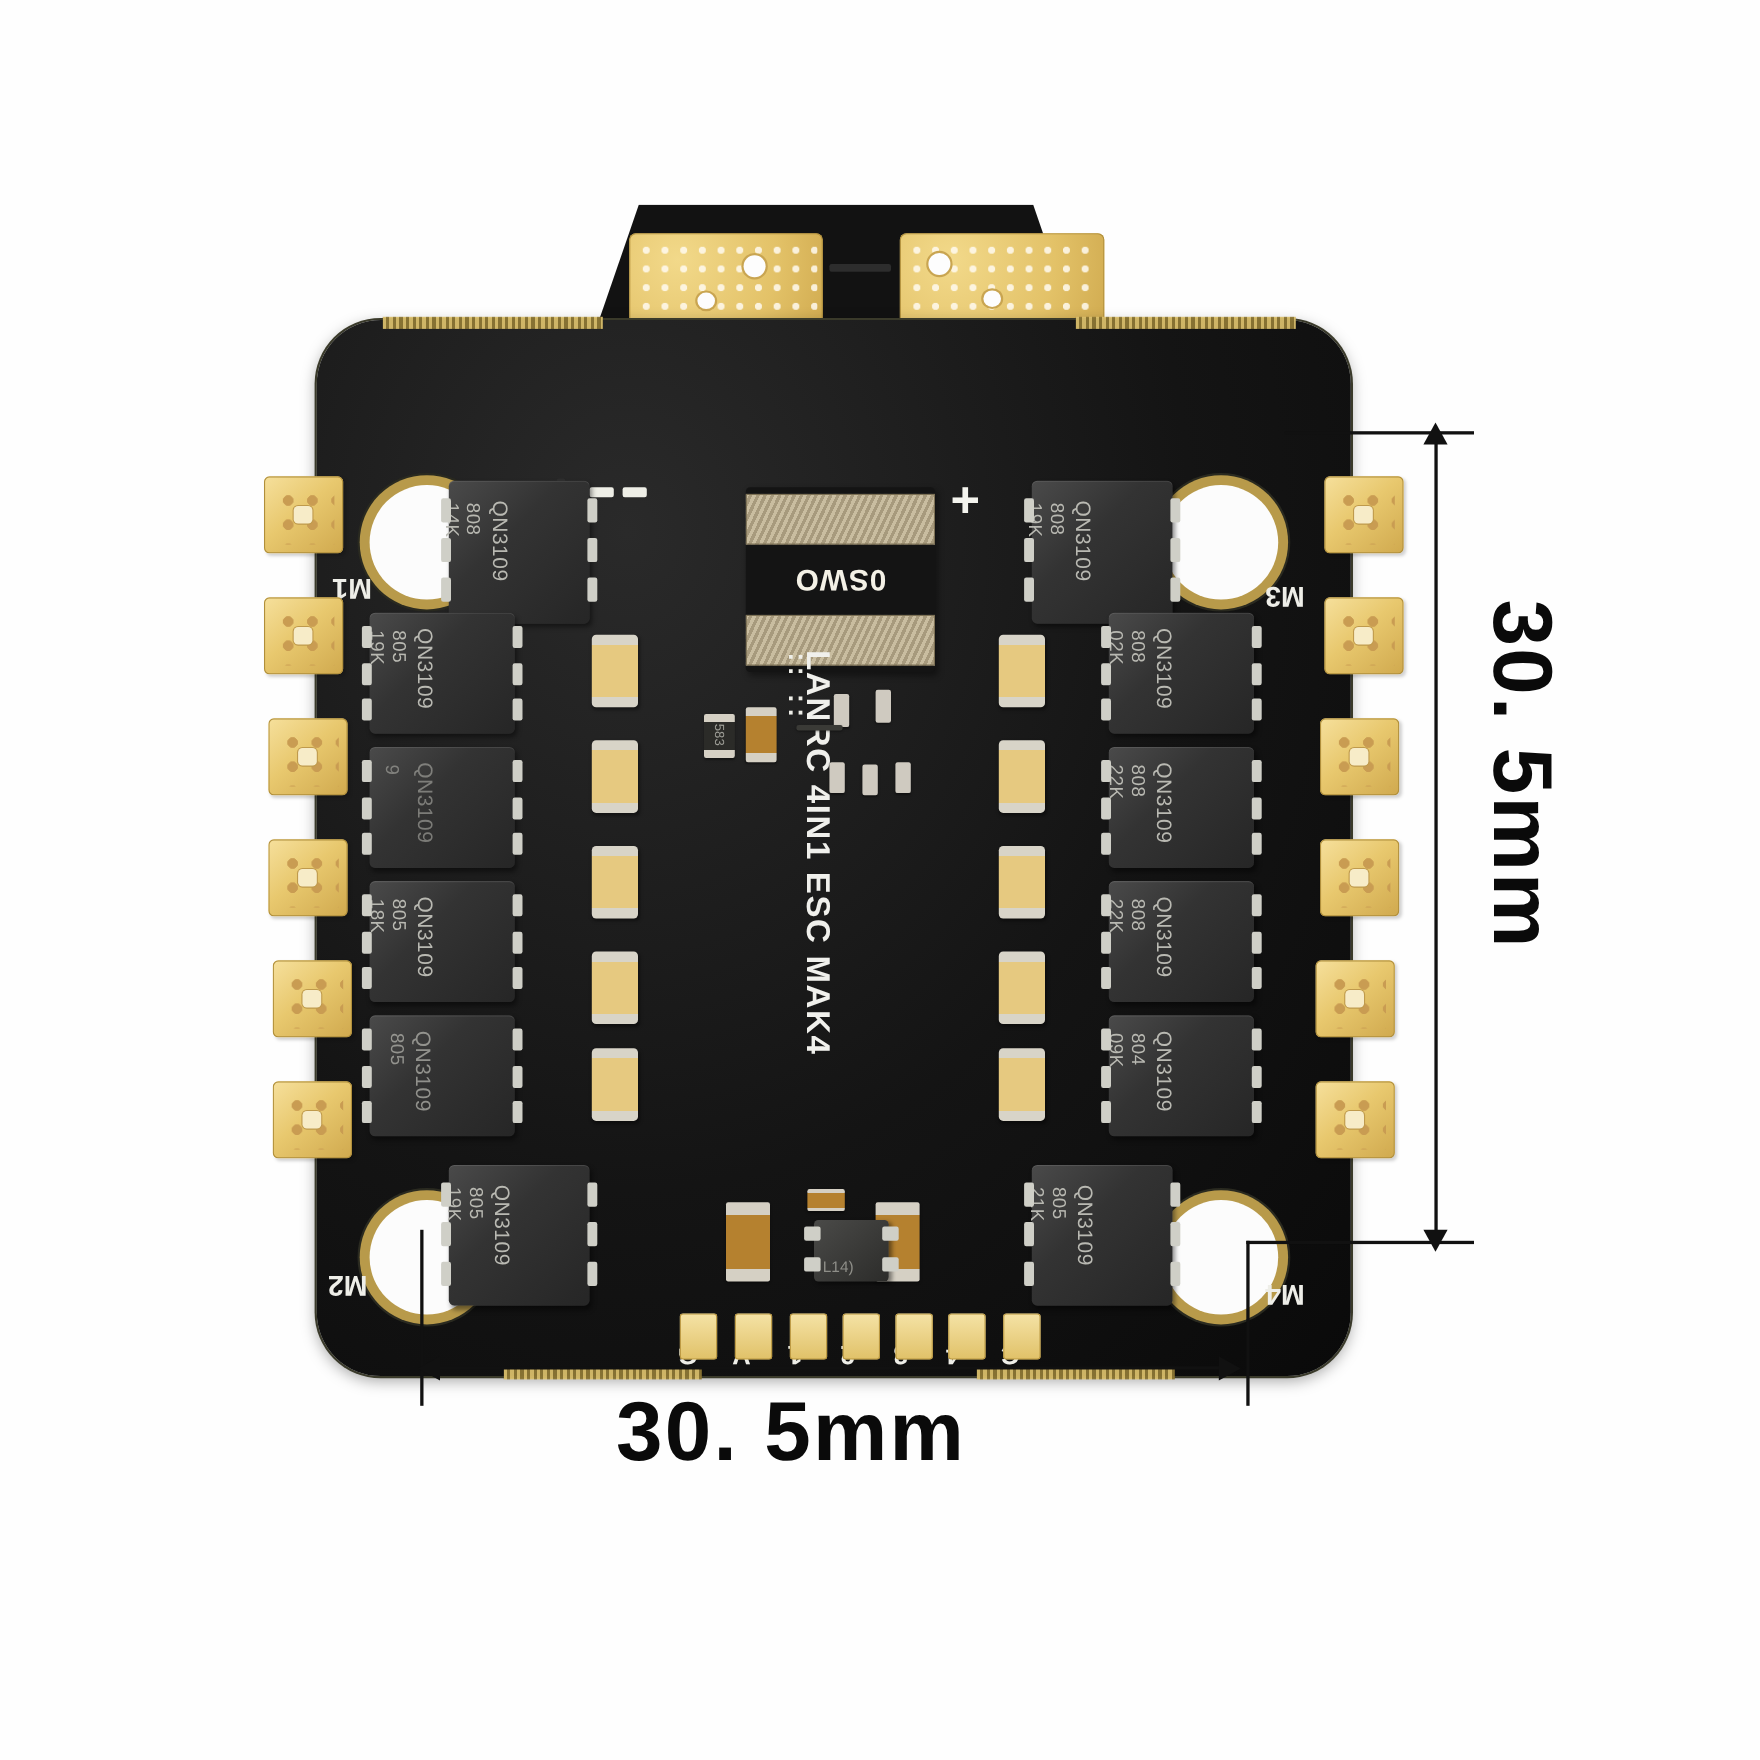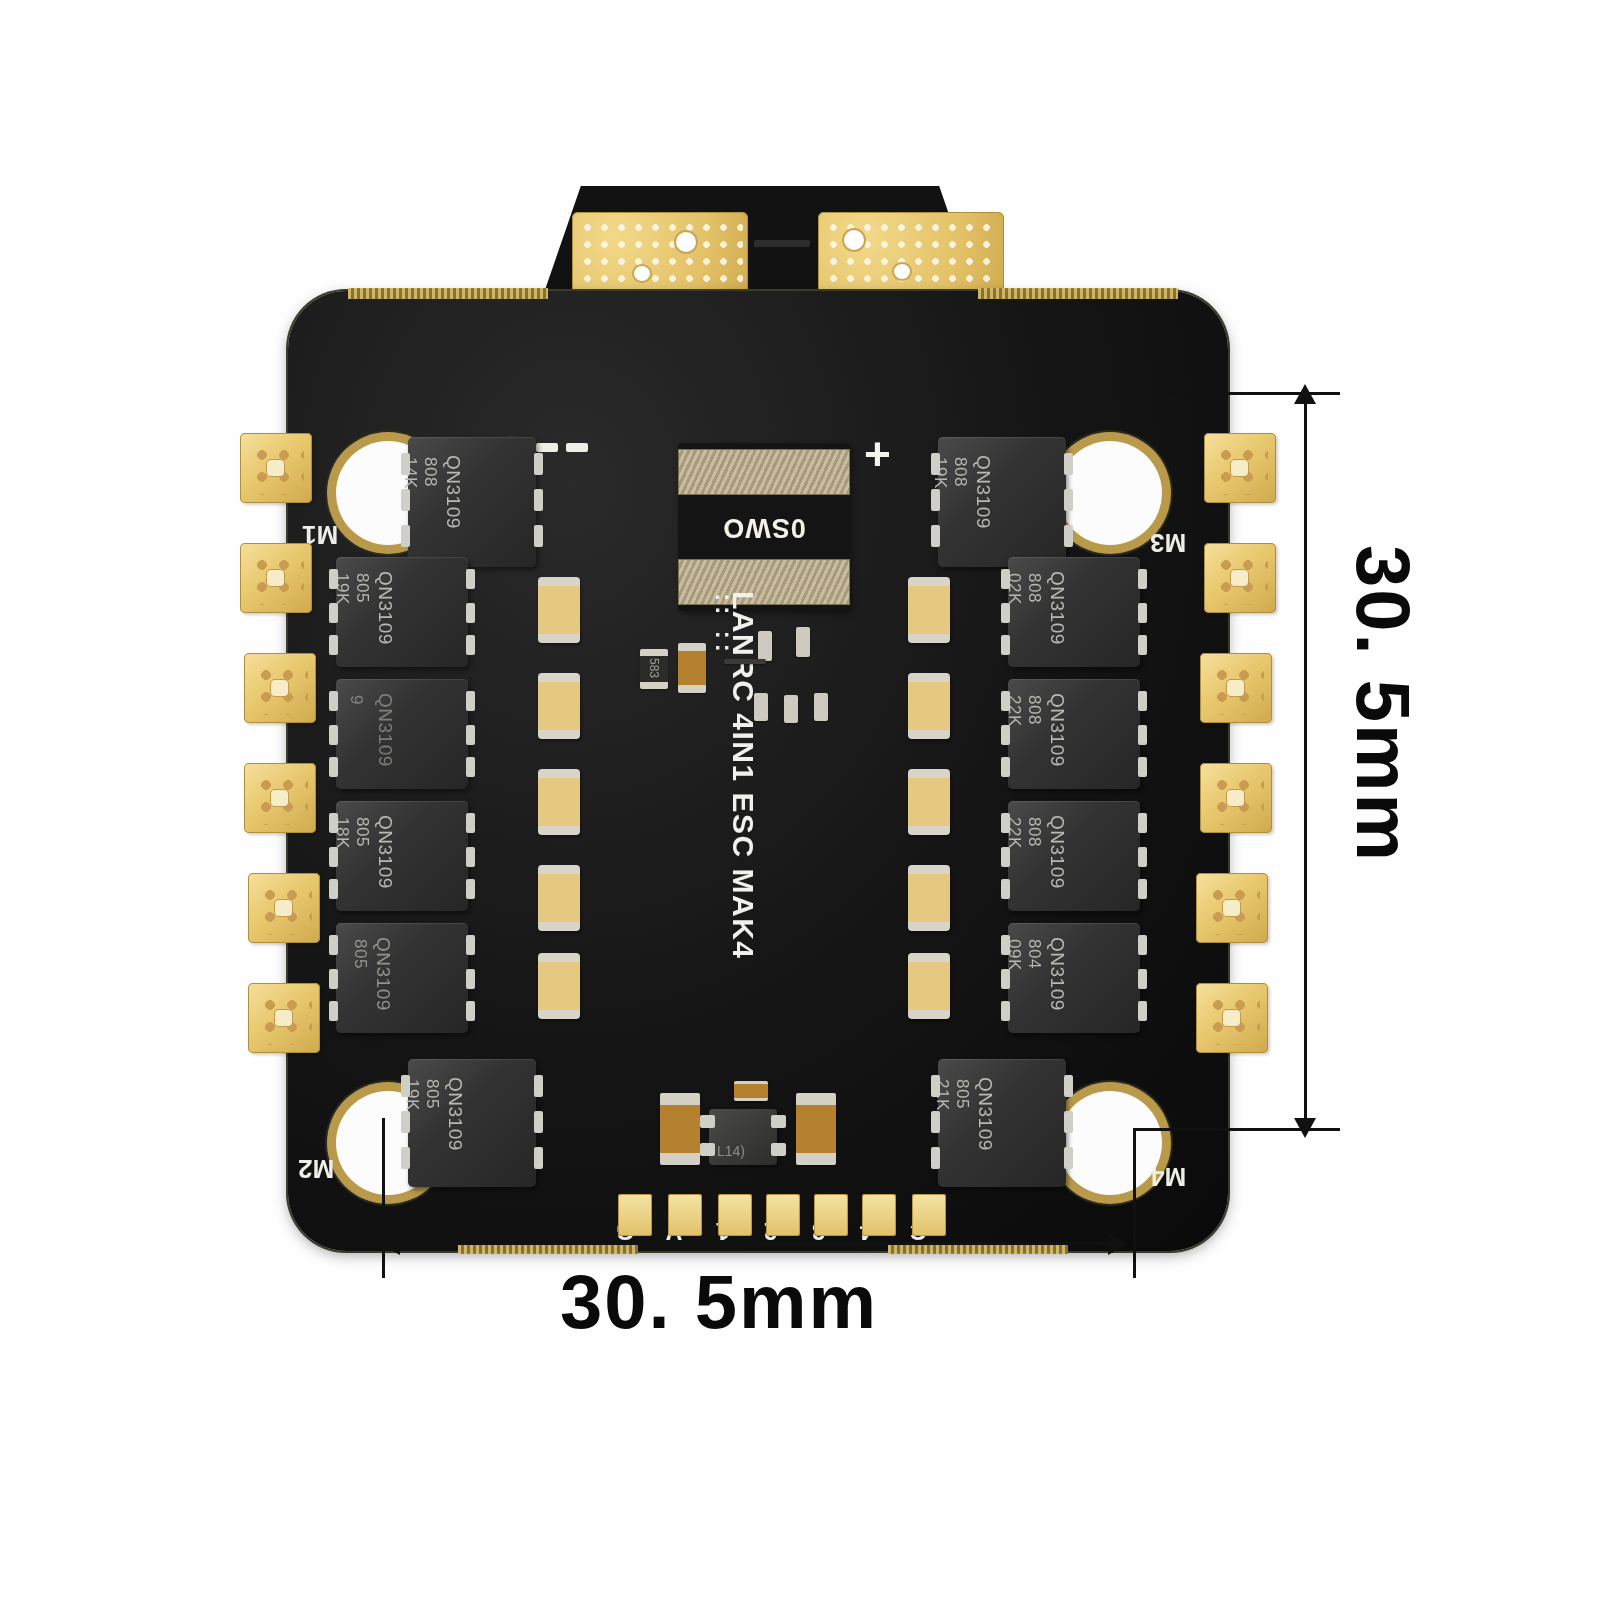--- a/index.html
+++ b/index.html
@@ -331,21 +331,21 @@
         <div class="lead" style="left:-7px;top:52px;width:9px;height:22px;"></div>
         <div class="lead" style="left:-7px;top:88px;width:9px;height:22px;"></div>
         <div class="lead" style="right:-7px;top:16px;width:9px;height:22px;"></div>
         <div class="lead" style="right:-7px;top:52px;width:9px;height:22px;"></div>
         <div class="lead" style="right:-7px;top:88px;width:9px;height:22px;"></div>
       </div>
 
       <div class="smd tan" style="left:372px;top:802px;width:40px;height:72px;"></div>
       <div class="smd tan" style="left:508px;top:802px;width:40px;height:72px;"></div>
       <div class="smd tan" style="left:446px;top:790px;width:34px;height:20px;"></div>
-      <div class="sot" style="left:421px;top:818px;">
+      <div class="sot" style="left:452px;top:818px;">
         <div class="l" style="left:-9px;top:6px;"></div>
         <div class="l" style="left:-9px;top:34px;"></div>
         <div class="l" style="right:-9px;top:6px;"></div>
         <div class="l" style="right:-9px;top:34px;"></div>
         <div style="position:absolute;left:8px;bottom:6px;color:#8e8e88;font-size:14px;">L14)</div>
       </div>
 
       <div class="silk-small" style="left:14px;top:228px;transform:rotate(180deg);font-size:26px;">M1</div>
       <div class="silk-small" style="left:10px;top:862px;transform:rotate(180deg);font-size:26px;">M2</div>
       <div class="silk-small" style="left:862px;top:236px;transform:rotate(180deg);font-size:26px;">M3</div>

